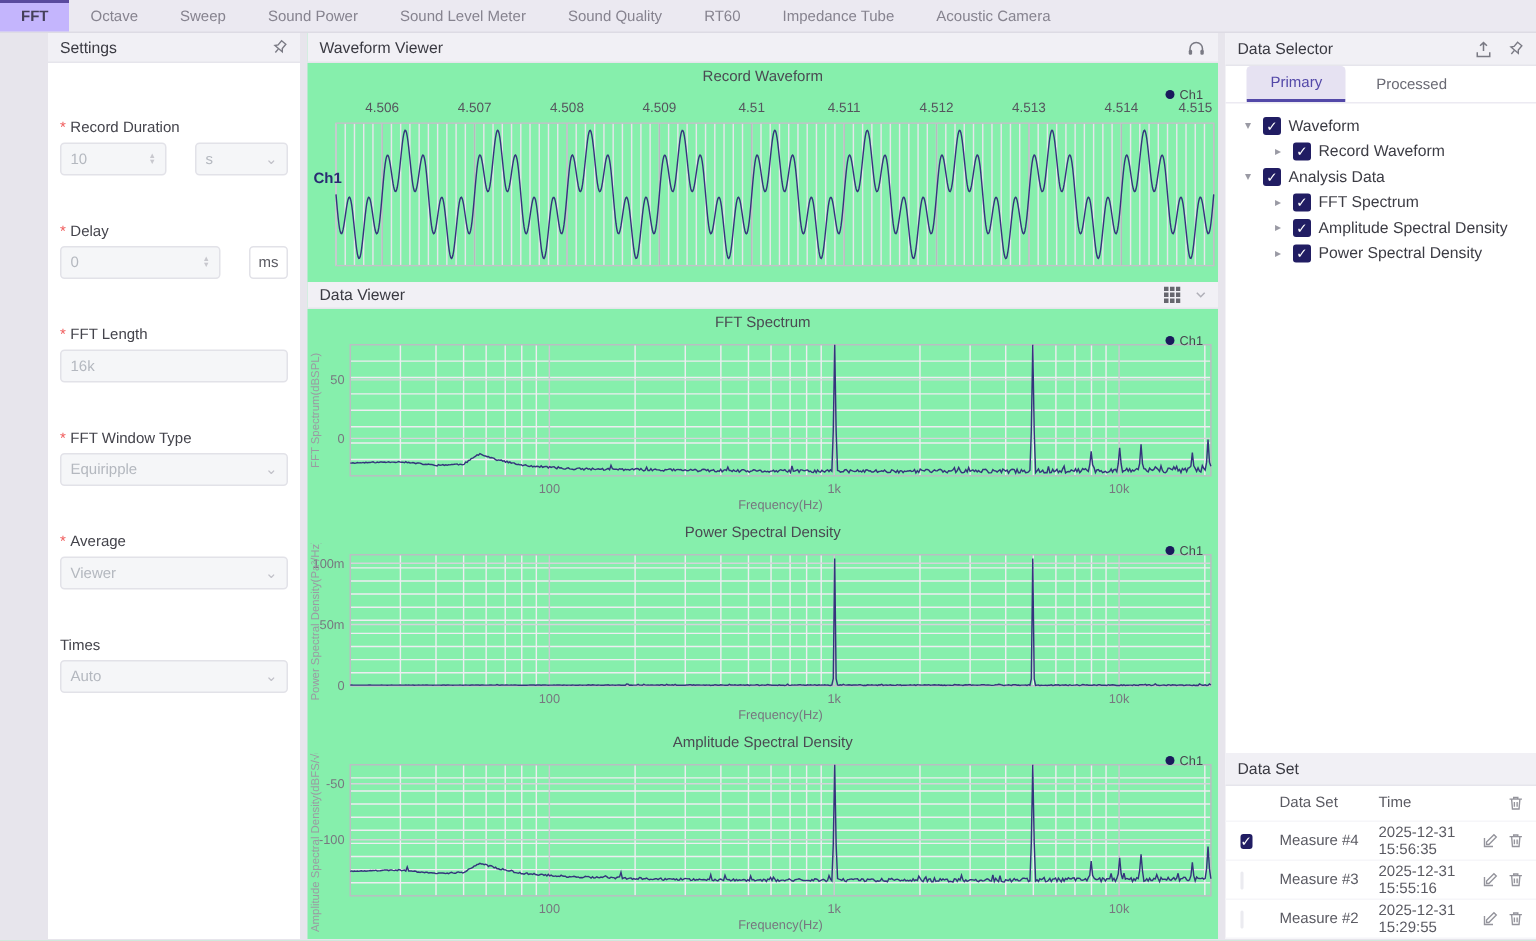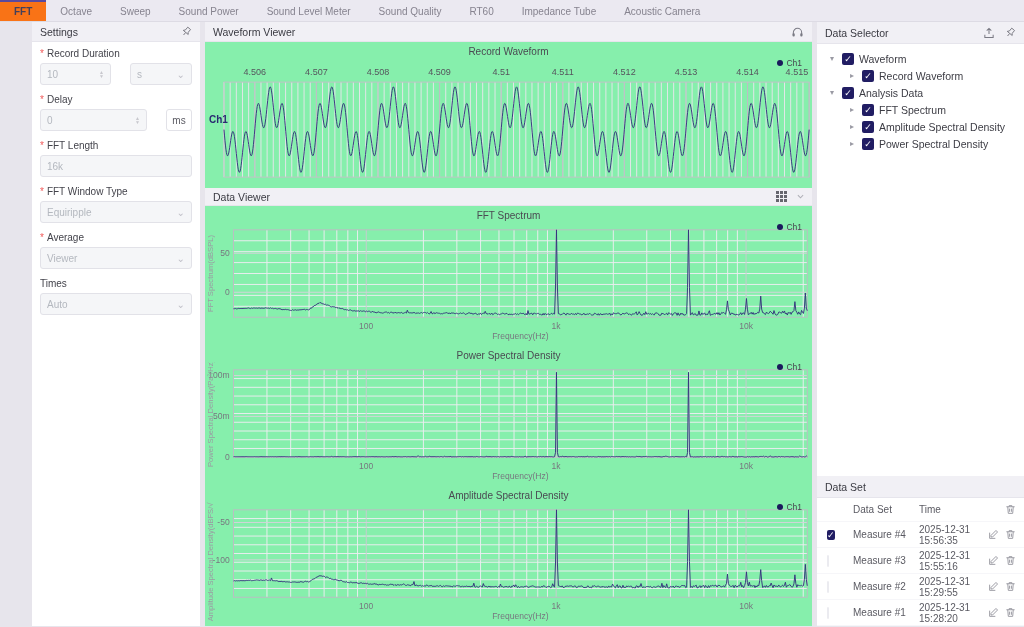--- a/index.html
+++ b/index.html
@@ -2,36 +2,36 @@
 <html><head>
 <meta charset="utf-8">
 <style>
   * { margin:0; padding:0; box-sizing:border-box; }
   html,body { width:1024px; height:627px; overflow:hidden; background:#e7e5ec;
     font-family:"Liberation Sans", sans-serif; font-size:10px; color:#3a3a42; }
 
   
   .topbar { height:22px; background:#ebe9f1; display:flex; align-items:stretch; border-bottom:1px solid #dddbe4; }
   .tab { padding:0 14px; display:flex; align-items:center; color:#86838f; cursor:default; border-top:2px solid transparent; }
-  .tab.active { background:#f97316; color:#45405a; border-top:2px solid #5a4a9e; font-weight:bold; }
+  .tab.active { background:#c4b5fd; color:#45405a; border-top:2px solid #5a4a9e; font-weight:bold; }
 
   
   .layout { display:flex; height:604px;padding-left:32px; }
   .v-gap { width:5px; background:#e7e5ec; }
 
   
   .phead { height:20px; background:#f1f0f5; display:flex; align-items:center; justify-content:space-between;
     padding:0 8px; color:#3a3a42; font-size:10.5px; border-bottom:1px solid #e6e5ec; }
   .phead .ttl { font-weight:normal; }
   .phead svg { display:block; }
 
   
   .settings { width:168px; background:#fff; display:flex; flex-direction:column; }
   .s-body { padding:6px 8px; }
-  .field { margin-bottom:9px; }
+  .field { margin-bottom:9px;margin-top:32px; }
   .f-label { margin-bottom:4px; color:#43434b; font-size:10px; }
   .req::before { content:"*"; color:#f05a5a; margin-right:3px; }
   .f-row { display:flex; gap:19px; }
   .ctrl { height:22px; background:#f5f6f8; border:1px solid #e2e2e8; border-radius:3px;
     display:flex; align-items:center; justify-content:space-between; padding:0 6px; color:#b4b8bf; }
   .ctrl.grow { flex:1; }
   .ctrl .stepper { display:flex; flex-direction:column; font-size:5px; line-height:4px; color:#c8c8ce; }
   .ctrl .chev { color:#c0c0c8; }
   .addon { height:22px; min-width:26px; background:#fff; border:1px solid #e2e2e8; border-radius:3px;
     display:flex; align-items:center; justify-content:center; color:#5a5a62; }
@@ -523,20 +523,24 @@
         <span>
           <svg width="11" height="11" viewBox="0 0 12 12">
               <g transform="rotate(40 6 6)" fill="none" stroke="#7a7a84" stroke-width="1">
                 <path d="M4 1.5h4v4l1.5 1.8h-7L4 5.5z"></path>
                 <path d="M6 7.5v3.5"></path>
               </g>
             </svg>
         </span>
       </span>
     </div>
+    <div class="sel-tabs">
+        <div class="sel-tab active">Primary</div>
+        <div class="sel-tab">Processed</div>
+      </div>
     <div class="tree">
         <div class="trow" style="padding-left: 10px;">
           <span class="caret">▾</span>
           <span class="cb">✓</span>
           <span class="tlabel">Waveform</span>
         </div>
         <div class="trow" style="padding-left: 30px;">
           <span class="caret">▸</span>
           <span class="cb">✓</span>
           <span class="tlabel">Record Waveform</span>
@@ -627,34 +631,16 @@
                   <path d="M1.8 4v6.2H8"></path>
                 </svg>
               </span>
               <span class="icon-btn">
                 <svg width="11" height="11" viewBox="0 0 12 12" fill="none" stroke="#94949c" stroke-width="1">
                   <path d="M1.5 3h9M4.5 3V1.8h3V3M3 3l.6 7.2h4.8L9 3M5 5v3.5M7 5v3.5"></path>
                 </svg>
               </span>
             </span>
           </div>
-          <div class="drow">
-            <span class="dc-cb"><span class="cb off"></span></span>
-            <span class="dc-name">Measure #1</span>
-            <span class="dc-time">2025-12-31 15:28:20</span>
-            <span class="dc-icons">
-              <span class="icon-btn">
-                <svg width="11" height="11" viewBox="0 0 12 12" fill="none" stroke="#94949c" stroke-width="1">
-                  <path d="M8.7 1.6l1.7 1.7-5.4 5.4H3.3V7z"></path>
-                  <path d="M1.8 4v6.2H8"></path>
-                </svg>
-              </span>
-              <span class="icon-btn">
-                <svg width="11" height="11" viewBox="0 0 12 12" fill="none" stroke="#94949c" stroke-width="1">
-                  <path d="M1.5 3h9M4.5 3V1.8h3V3M3 3l.6 7.2h4.8L9 3M5 5v3.5M7 5v3.5"></path>
-                </svg>
-              </span>
-            </span>
-          </div>
         </div>
     </div>
   </div>
 </div>
 
 </body></html>

